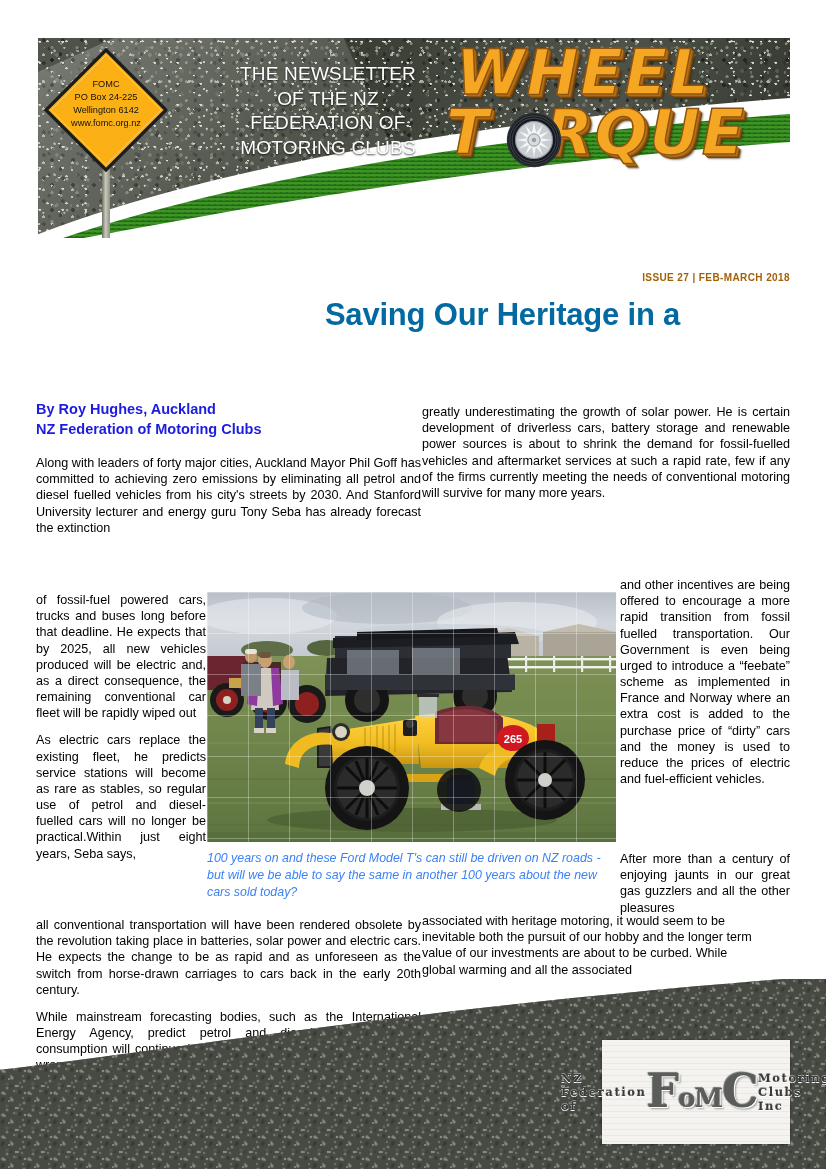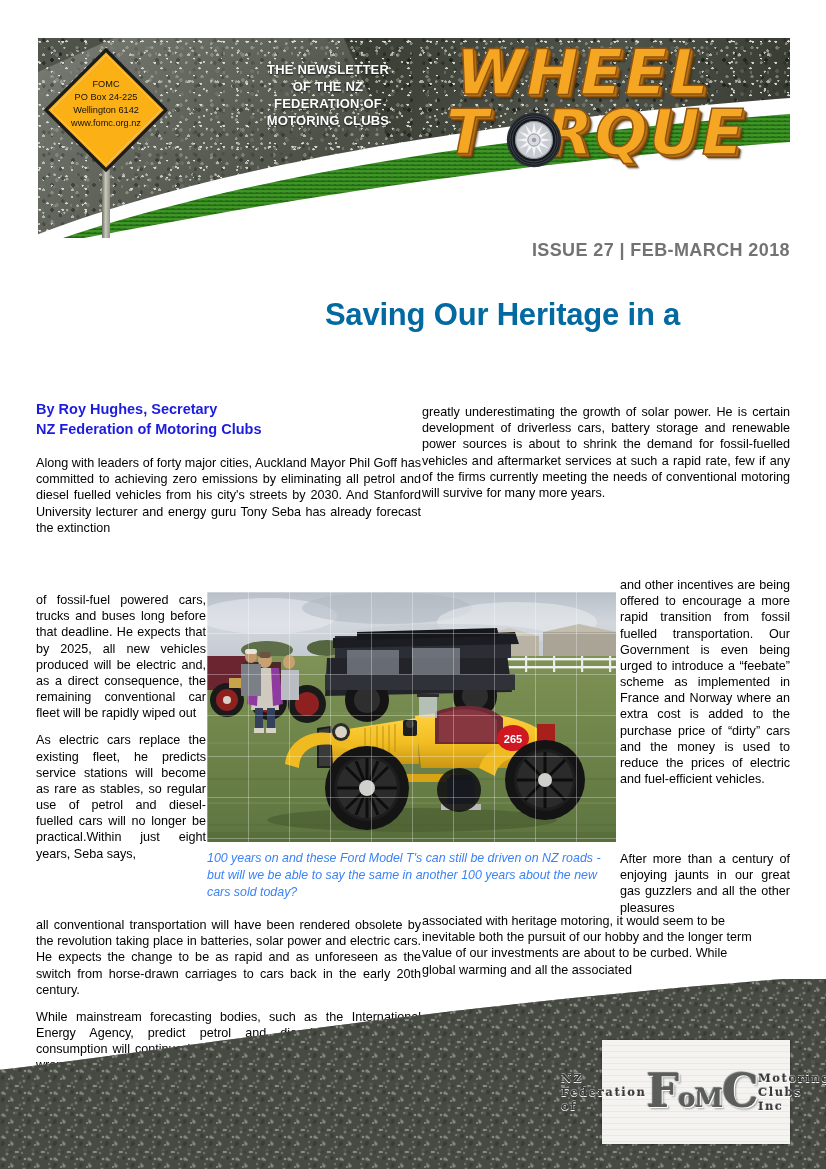--- a/index.html
+++ b/index.html
@@ -75,22 +75,22 @@
   }
   #wt-wheel{position:absolute;left:6px;top:6px;font-size:62px;}
   #wt-torque{position:absolute;left:-4px;top:66px;font-size:62px;}
   .tyre{
     position:absolute;left:56px;top:76px;width:56px;height:56px;
     z-index:3;
   }
 
   
   .issue-line{
-    position:absolute;left:0;top:240px;width:790px;text-align:right;
-    color:#737373;font-weight:bold;font-size:18px;letter-spacing:.4px;
+    position:absolute;left:0;top:272px;width:790px;text-align:right;
+    color:#a16207;font-weight:bold;font-size:10px;letter-spacing:.4px;
   }
   .headline{
     position:absolute;left:215px;top:296px;width:575px;
     text-align:center;color:#0369a1;font-weight:bold;
     font-size:31px;line-height:1.22;letter-spacing:-.2px;
   }
 
   
   .byline{
     position:absolute;left:36px;top:400px;width:380px;
@@ -211,21 +211,21 @@
     <div style="position:absolute;left:6px;top:36px;width:116px;text-align:center;
                 font-size:9.2px;line-height:1.42;color:#111;">
       <div>FOMC</div>
       <div>PO Box 24-225</div>
       <div>Wellington 6142</div>
       <div>www.fomc.org.nz</div>
     </div>
   </div>
 
   <div style="position:absolute;left:190px;top:24px;width:200px;text-align:center;
-              color:#ffffff;font-weight:bold;font-size:13px;line-height:1.30;
+              color:#ffffff;font-weight:normal;font-size:19px;line-height:1.30;
               letter-spacing:.2px;text-shadow:0 1px 2px rgba(0,0,0,.75);">
     <div>THE NEWSLETTER</div>
     <div>OF THE  NZ</div>
     <div>FEDERATION OF</div>
     <div>MOTORING CLUBS</div>
   </div>
 
   <div class="logo-wrap">
     <div class="wt-line" id="wt-wheel">WHEEL</div>
     <div class="wt-line" id="wt-torque"><span>T</span><span style="visibility:hidden">O</span><span>RQUE</span></div>
@@ -263,21 +263,21 @@
   </div>
 </div>
 
 <div class="issue-line">ISSUE 27  |  FEB-MARCH 2018</div>
 
 <div class="headline">
   <div>Saving Our Heritage in a</div>
 </div>
 
 <div class="byline">
-  <div>By Roy Hughes, Secretary</div>
+  <div>By Roy Hughes, Auckland</div>
   <div>NZ Federation of Motoring Clubs</div>
 </div>
 
 <div class="col" id="col-left-top">
   <p>Along with leaders of forty major cities, Auckland Mayor Phil Goff has committed to achieving zero emissions by eliminating all petrol and diesel fuelled vehicles from his city's streets by 2030. And Stanford University lecturer and energy guru Tony Seba has already forecast the extinction</p>
 </div>
 
 <div class="col" id="col-left-narrow">
   <p>of fossil-fuel powered cars, trucks and buses long before that deadline. He expects that by 2025, all new vehicles produced will be electric and, as a direct consequence, the remaining conventional car fleet will be rapidly wiped out</p>
   <p>As electric cars replace the existing fleet, he predicts service stations will become as rare as stables, so regular use of petrol and diesel-fuelled cars will no longer be practical.Within just eight years, Seba says,</p>

